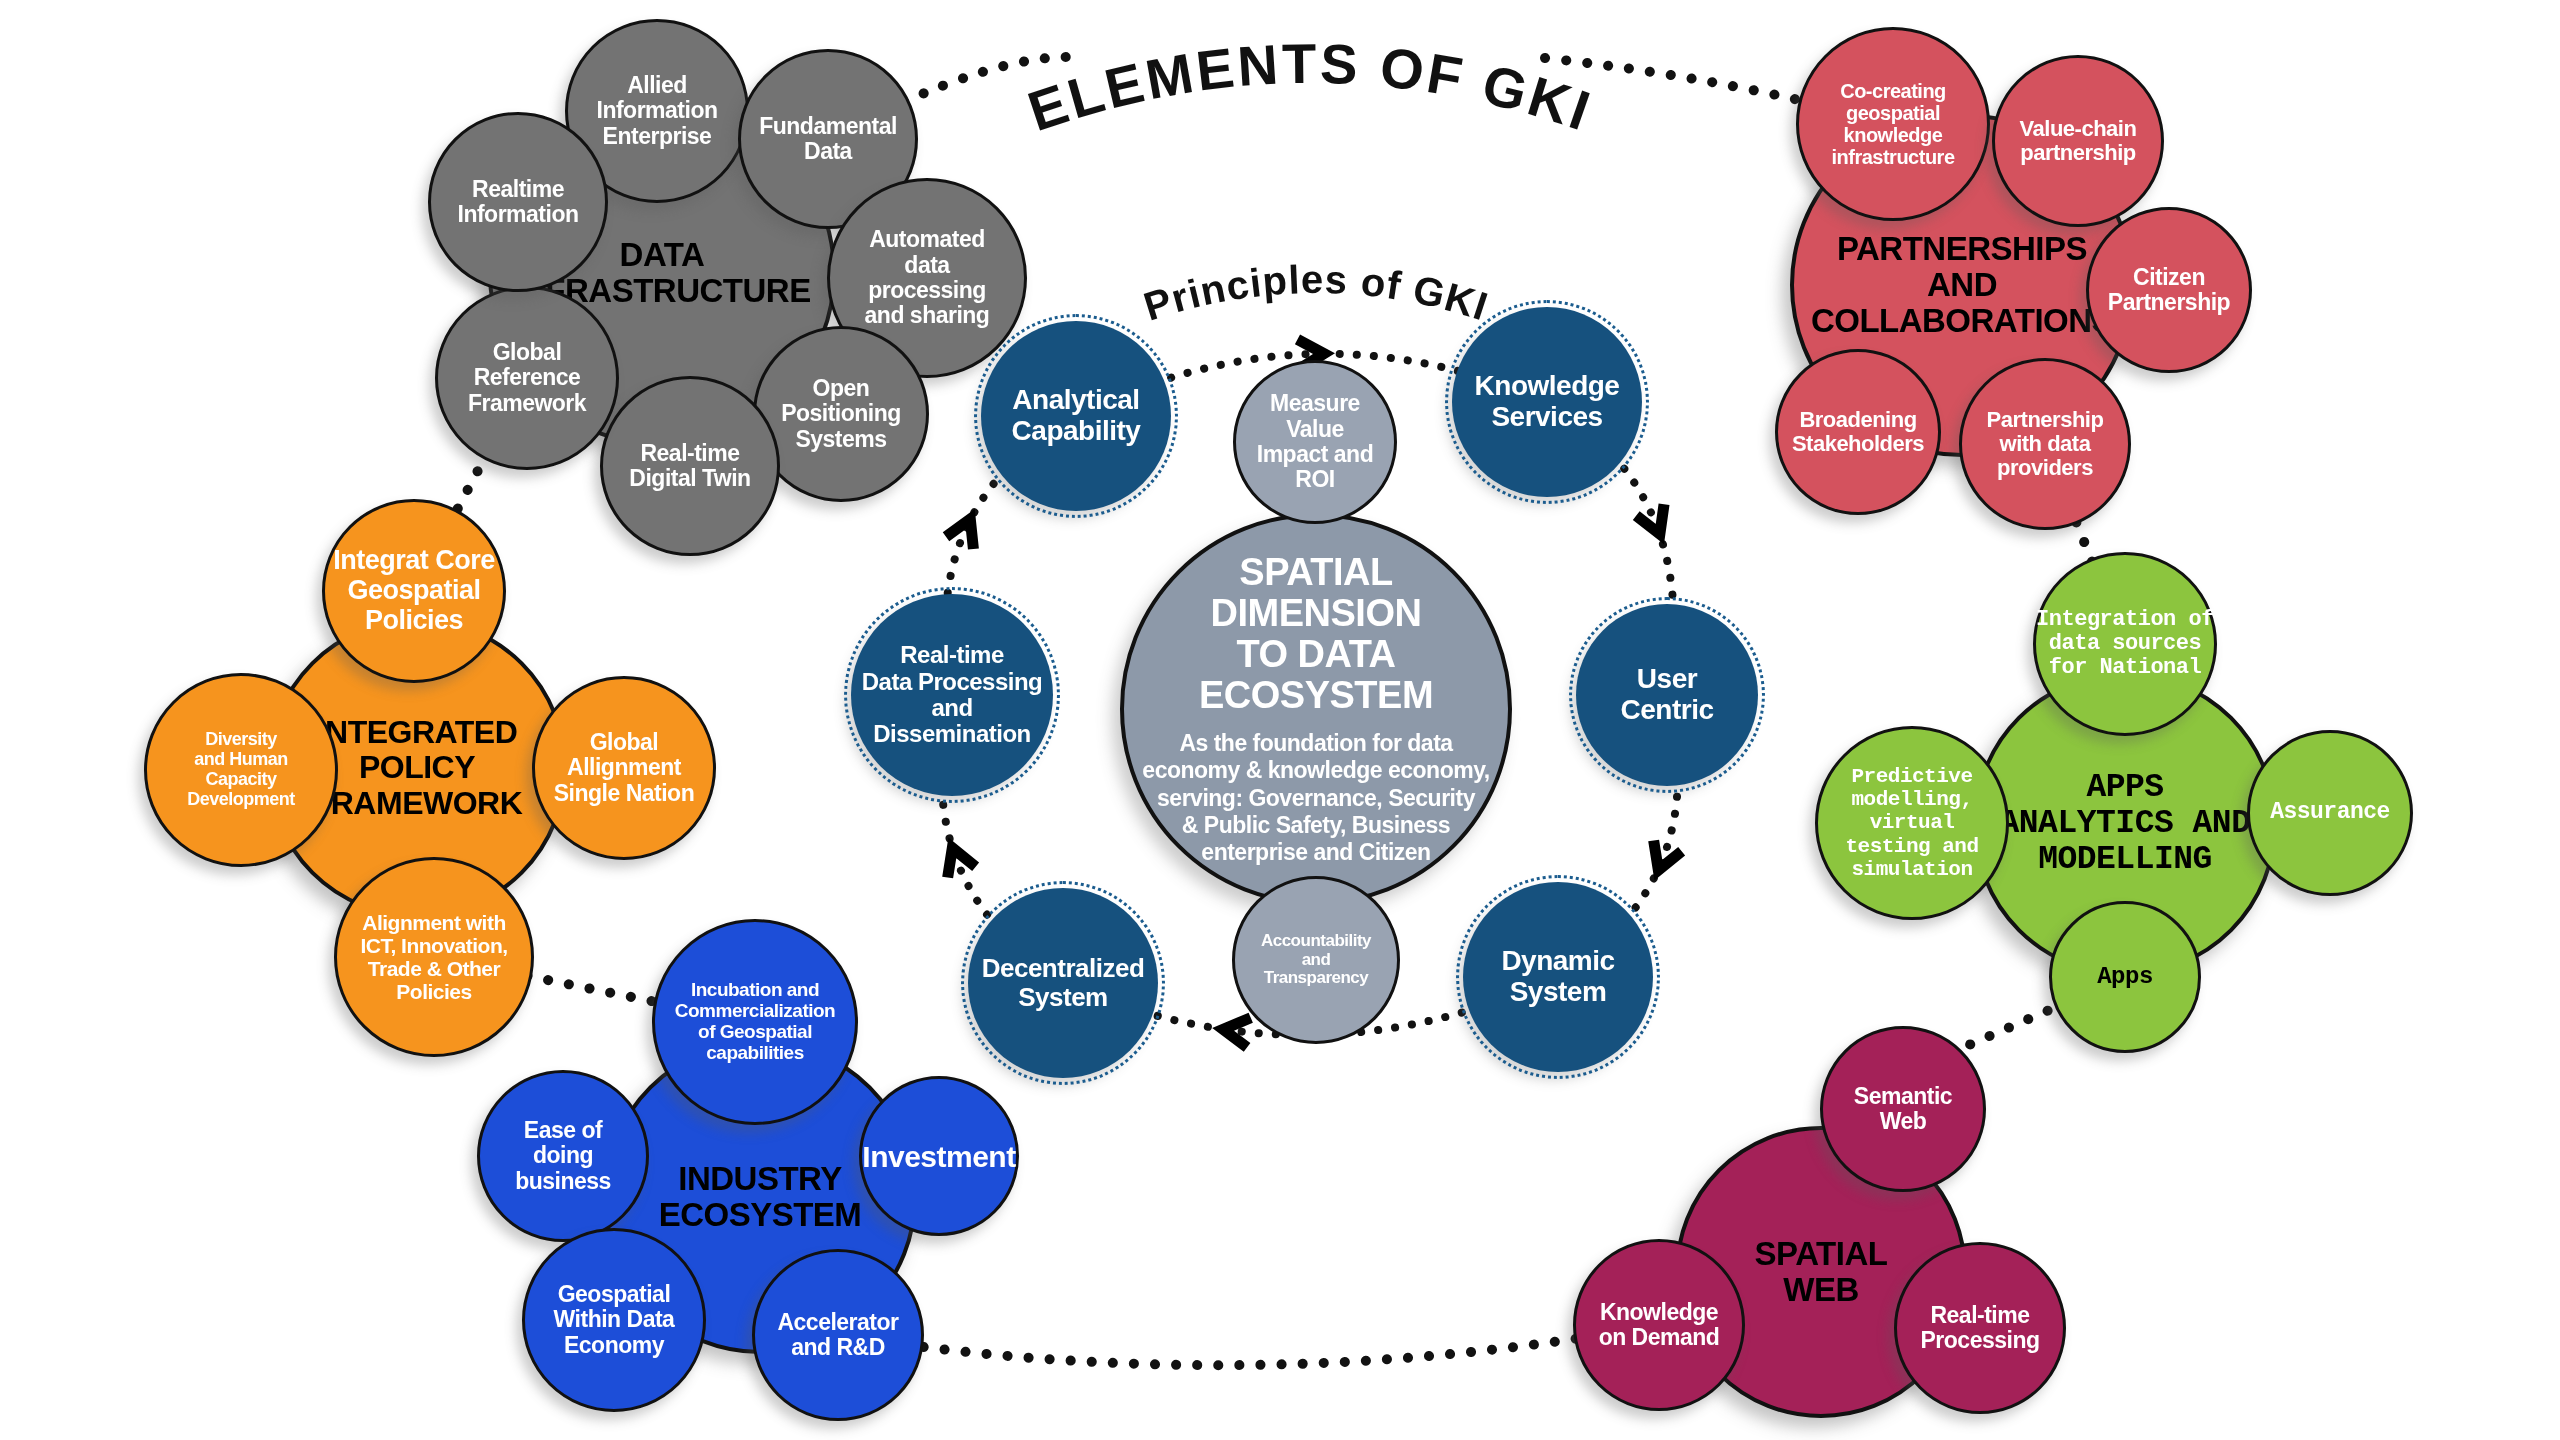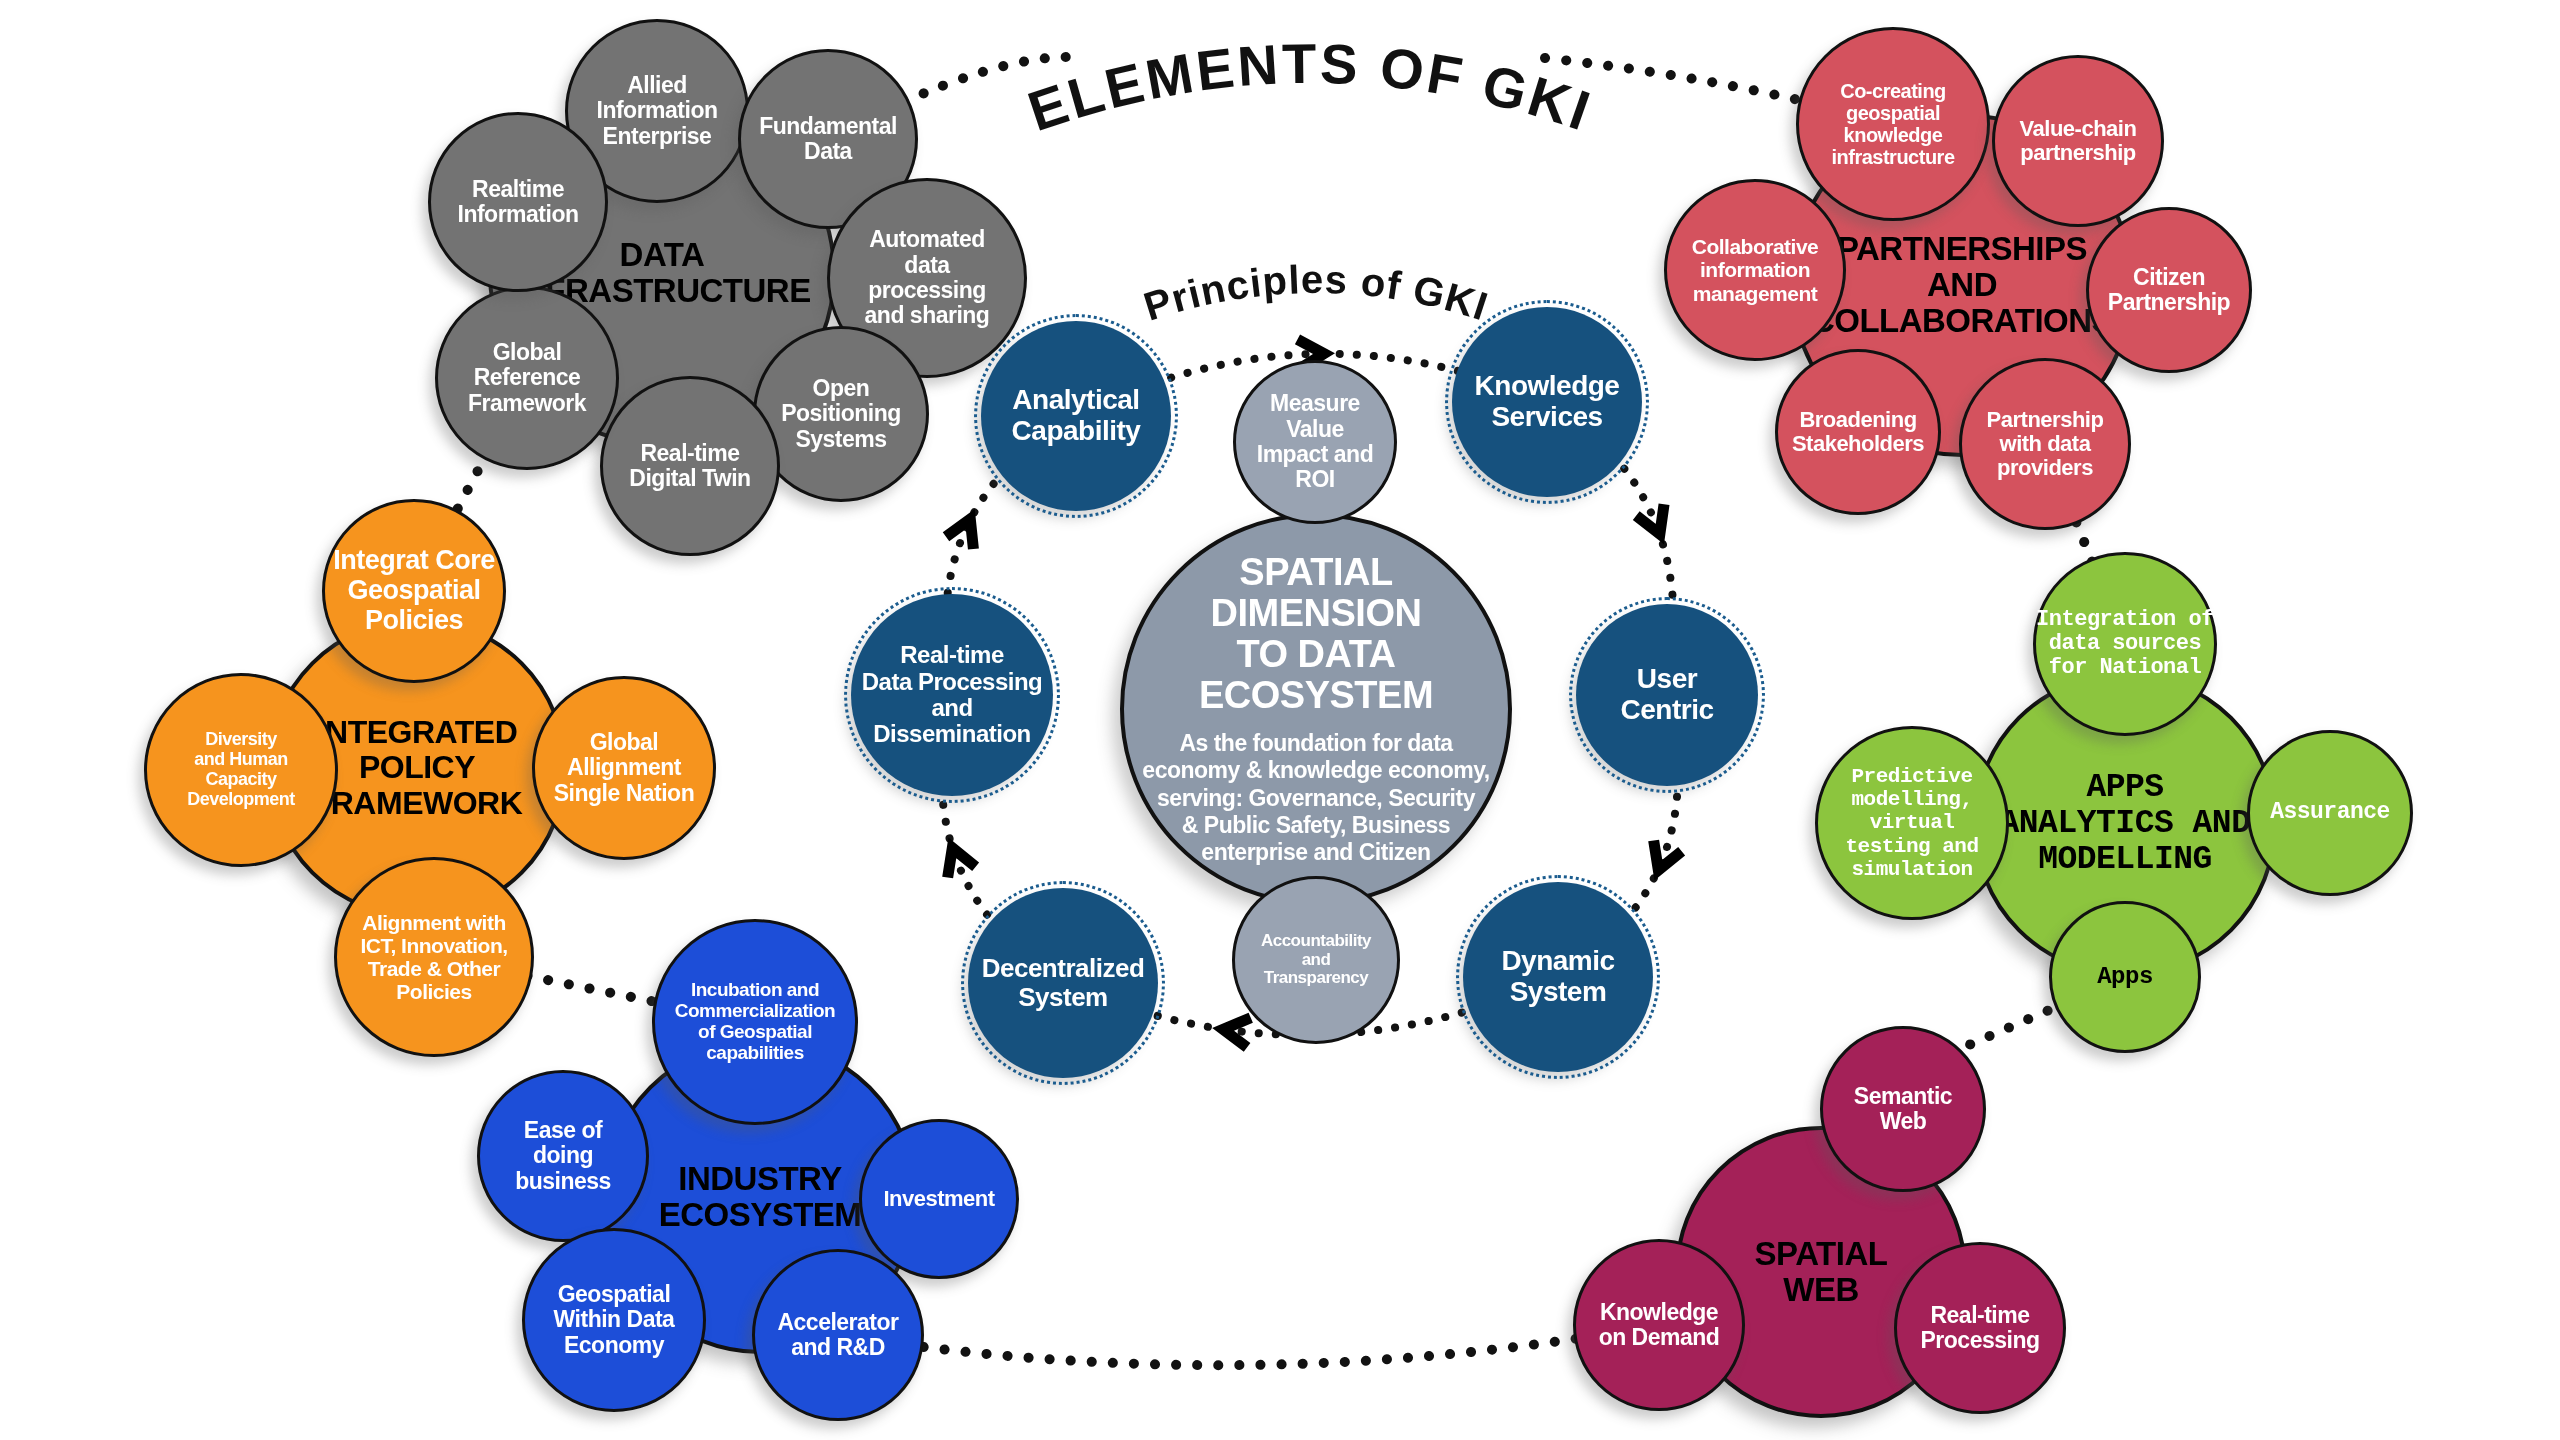--- a/index.html
+++ b/index.html
@@ -105,23 +105,20 @@
 infrastructure</div>
   <div class="circle sat c-red" style="left:1992px;top:55px;width:172px;height:172px;font-size:22px">Value-chain
 partnership</div>
   <div class="circle sat c-red" style="left:2086px;top:207px;width:166px;height:166px;font-size:23px">Citizen
 Partnership</div>
   <div class="circle sat c-red" style="left:1959px;top:358px;width:172px;height:172px;font-size:22px">Partnership
 with data
 providers</div>
   <div class="circle sat c-red" style="left:1775px;top:349px;width:166px;height:166px;font-size:22px">Broadening
 Stakeholders</div>
-  <div class="circle sat c-red" style="left:1664px;top:179px;width:182px;height:182px;font-size:21px">Collaborative
-information
-management</div>
 
   <div class="circle hub c-orange" style="left:267px;top:618px;width:300px;height:300px;font-size:32px">INTEGRATED
 POLICY
 FRAMEWORK</div>
   <div class="circle sat c-orange" style="left:322px;top:499px;width:184px;height:184px;font-size:27px">Integrat Core
 Geospatial
 Policies</div>
   <div class="circle sat c-orange" style="left:144px;top:673px;width:194px;height:194px;font-size:18px">Diversity
 and Human
 Capacity
@@ -150,21 +147,21 @@
 
   <div class="circle hub c-teal" style="left:603px;top:1040px;width:314px;height:314px;font-size:33px">INDUSTRY
 ECOSYSTEM</div>
   <div class="circle sat c-teal" style="left:652px;top:919px;width:206px;height:206px;font-size:19px">Incubation and
 Commercialization
 of Geospatial
 capabilities</div>
   <div class="circle sat c-teal" style="left:477px;top:1070px;width:172px;height:172px;font-size:23px">Ease of
 doing
 business</div>
-  <div class="circle sat c-teal" style="left:859px;top:1119px;width:160px;height:160px;font-size:22px">Investment</div>
+  <div class="circle sat c-teal" style="left:859px;top:1076px;width:160px;height:160px;font-size:30px">Investment</div>
   <div class="circle sat c-teal" style="left:522px;top:1228px;width:184px;height:184px;font-size:23px">Geospatial
 Within Data
 Economy</div>
   <div class="circle sat c-teal" style="left:752px;top:1249px;width:172px;height:172px;font-size:23px">Accelerator
 and R&amp;D</div>
 
   <div class="circle hub c-maroon" style="left:1675px;top:1126px;width:292px;height:292px;font-size:33px">SPATIAL
 WEB</div>
   <div class="circle sat c-maroon" style="left:1820px;top:1026px;width:166px;height:166px;font-size:23px">Semantic
 Web</div>

